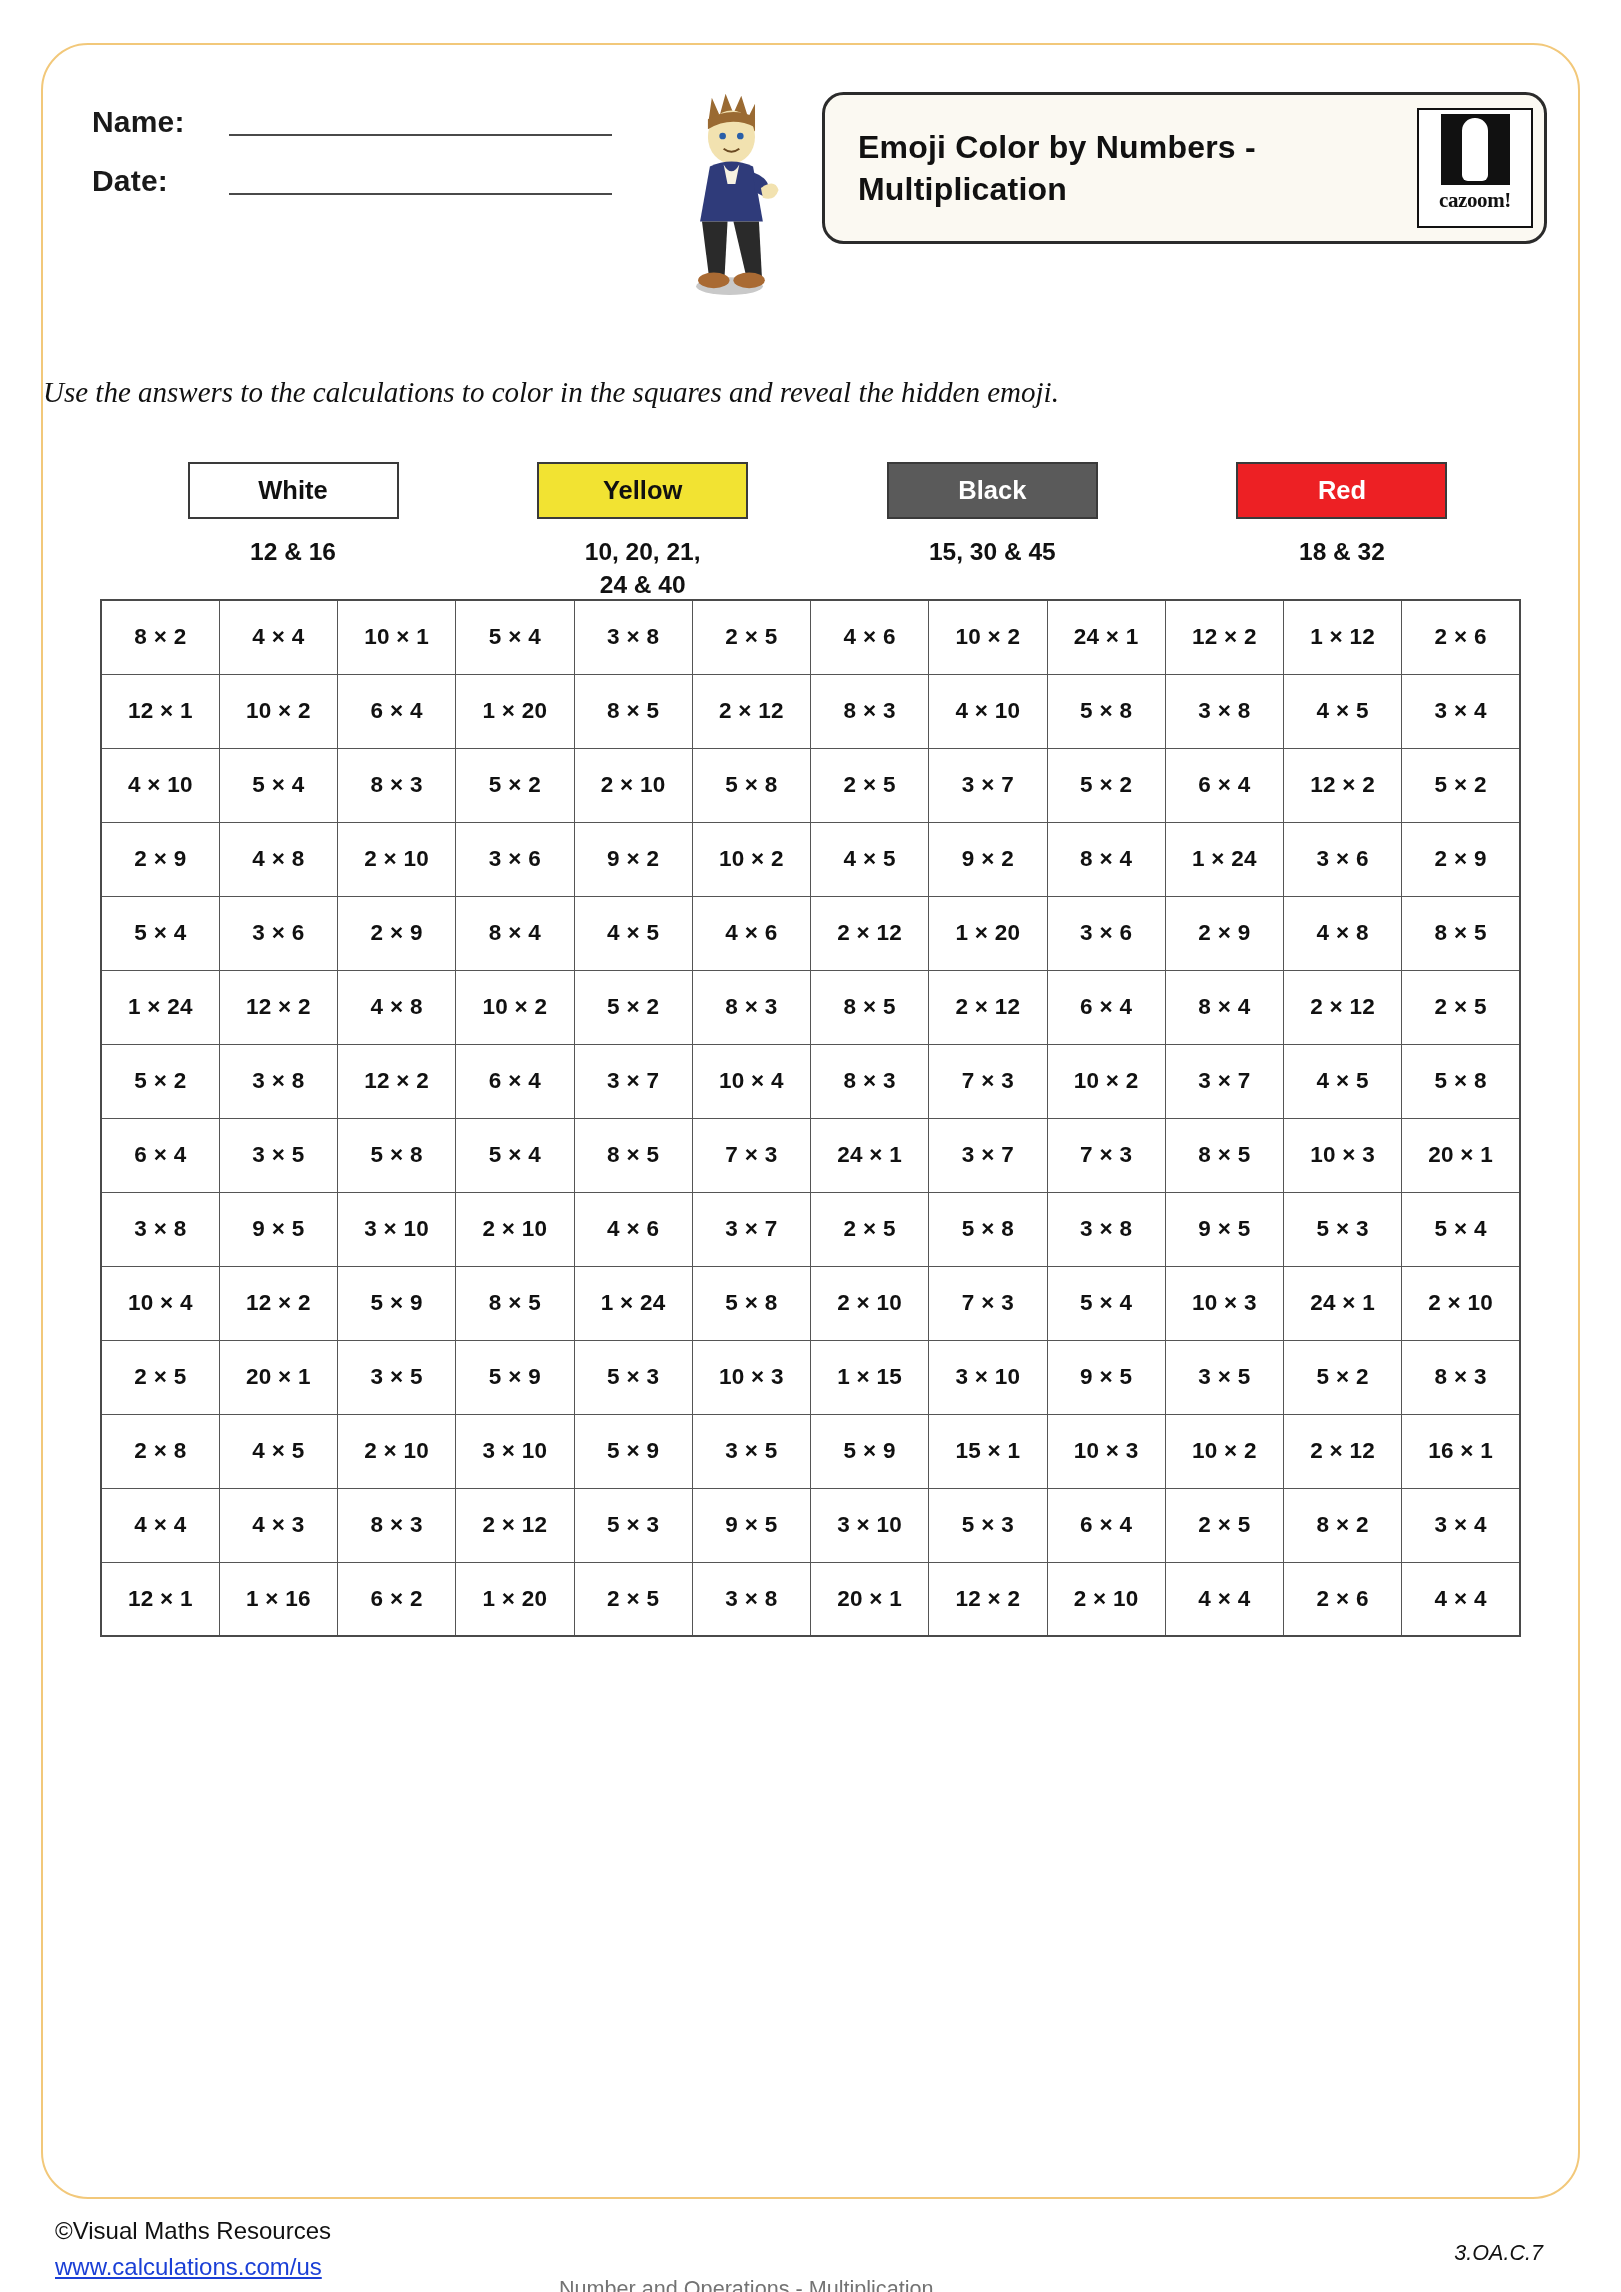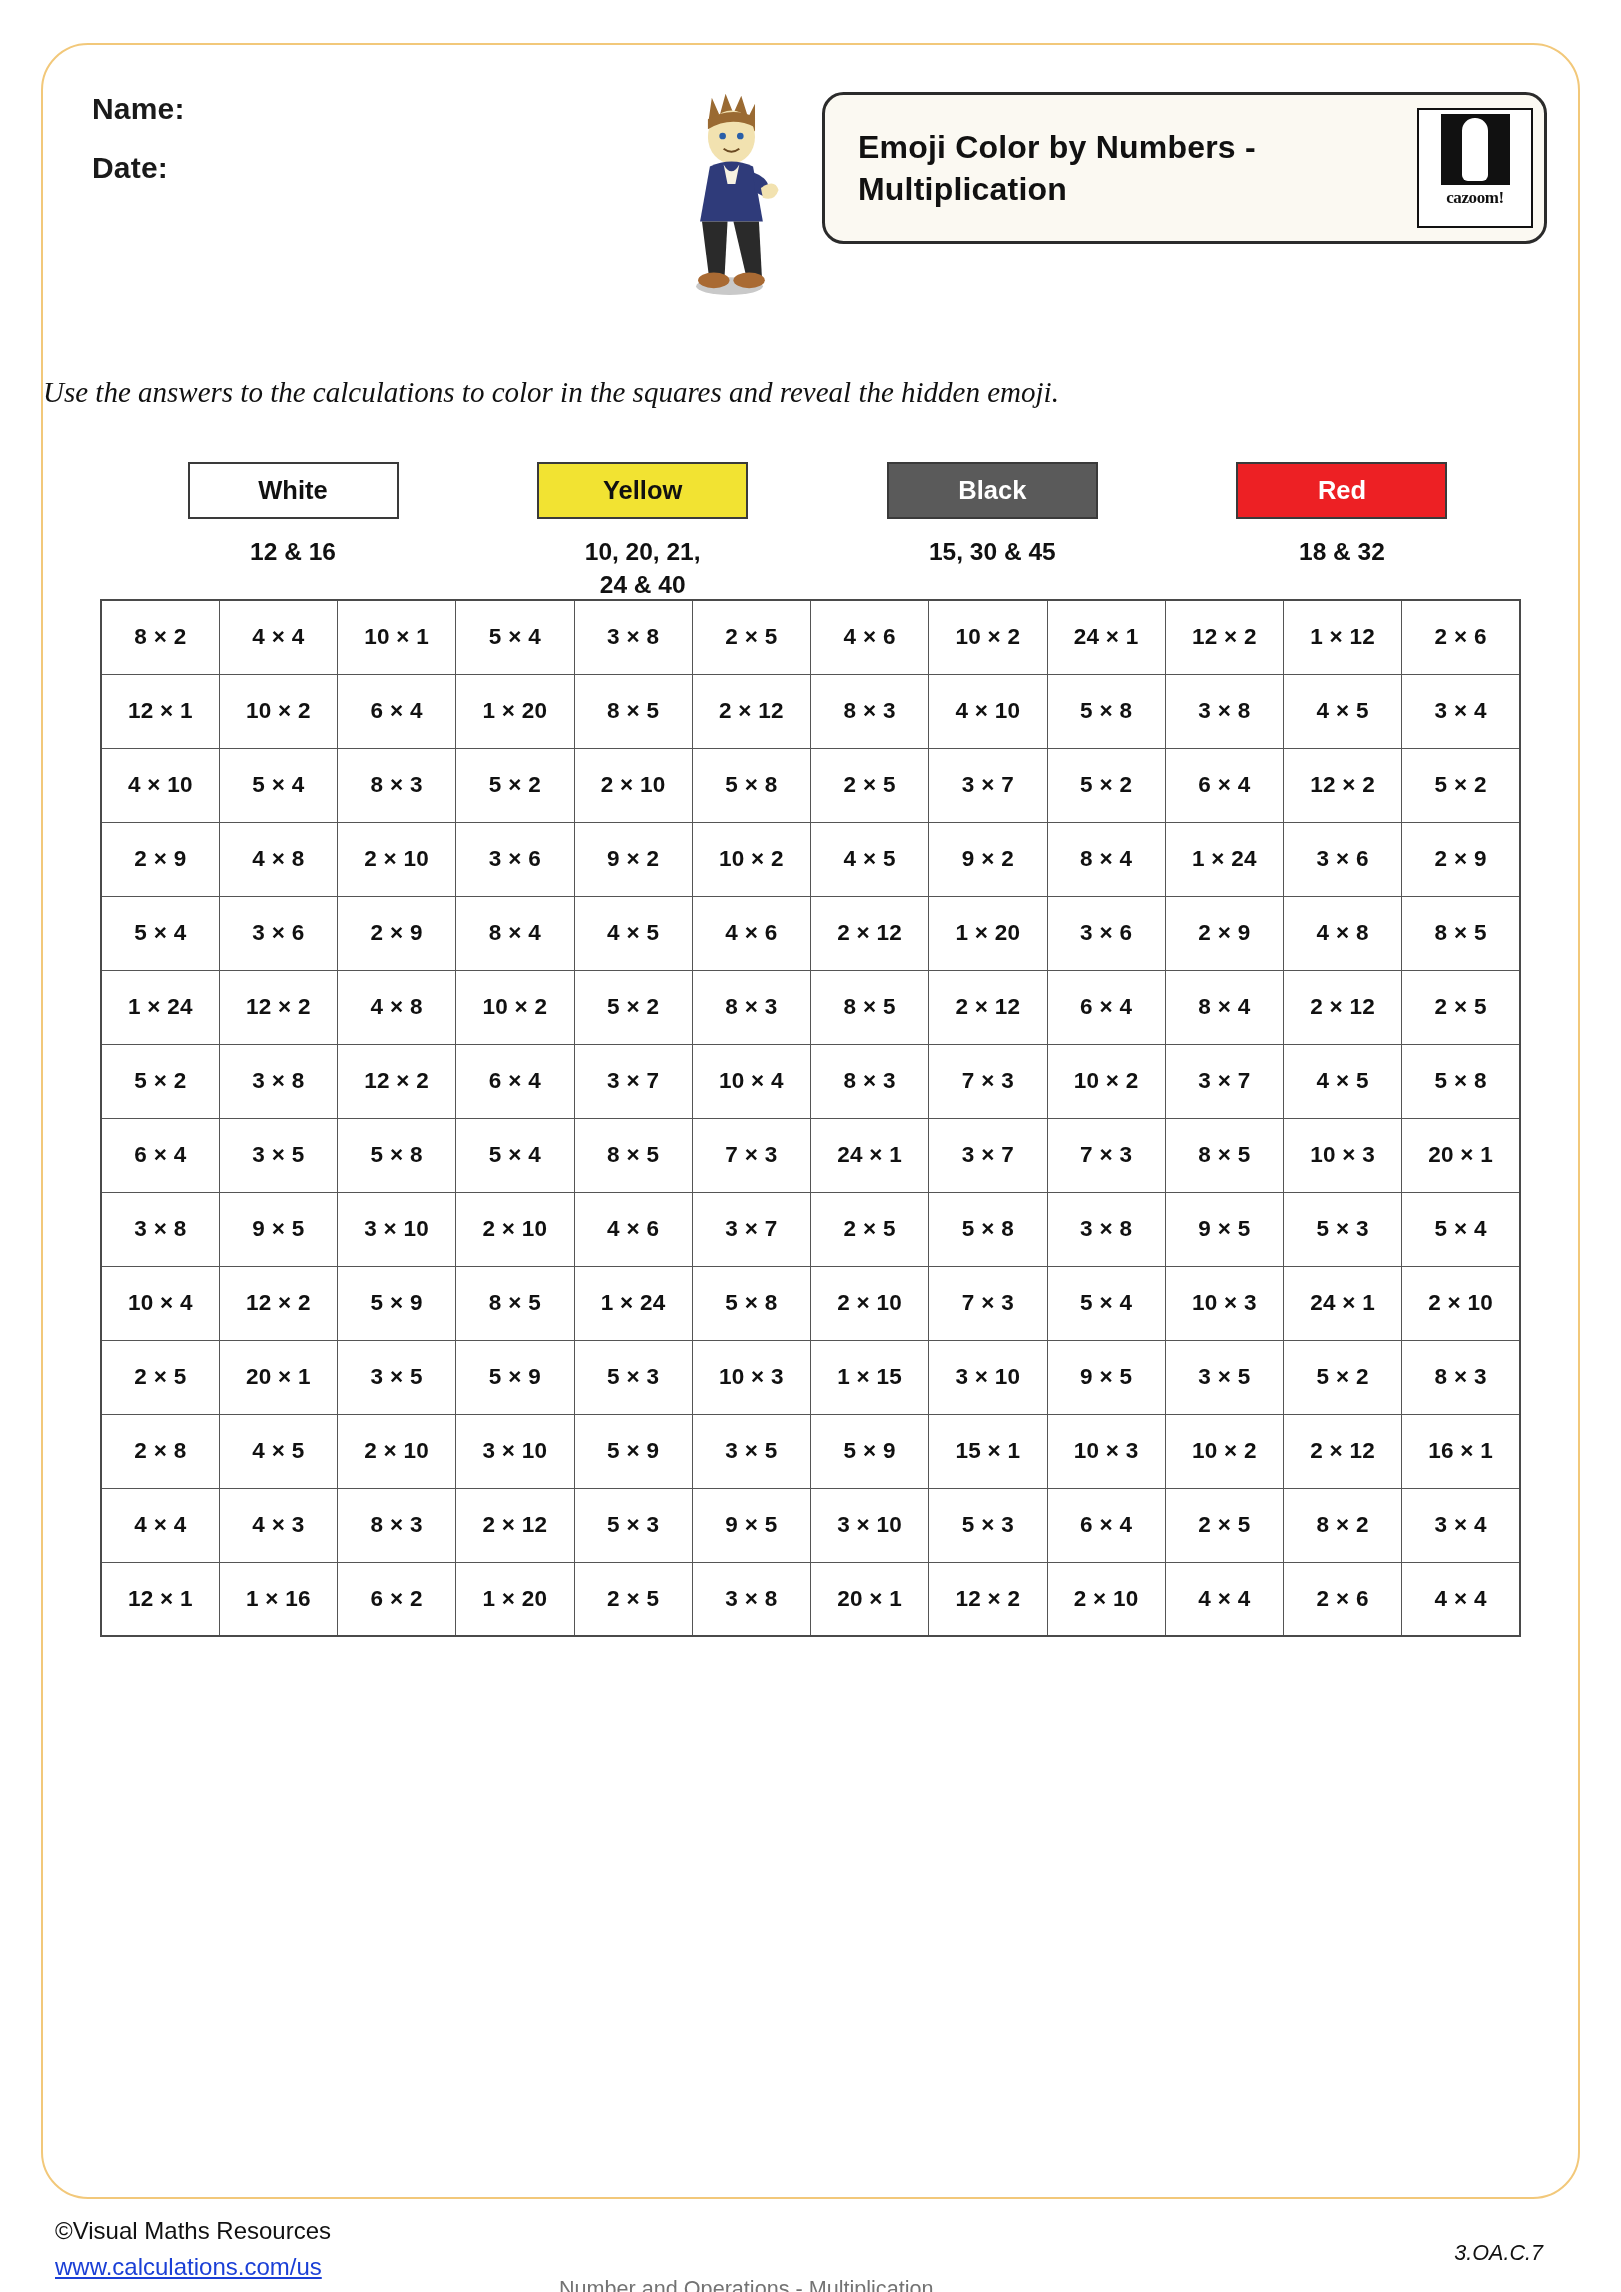--- a/index.html
+++ b/index.html
@@ -34,23 +34,22 @@
   }
 
   #name-date-block {
     position: absolute;
     left: 49px;
     top: 47px;
     width: 549px;
   }
   .field-row {
     display: flex;
-    align-items: flex-start;
+    align-items: center;
     height: 59px;
-    flex-direction: column;
   }
   .field-label {
     font-size: 30px;
     font-weight: bold;
     color: #1a1a1a;
     width: 127px;
     letter-spacing: 0.2px;
   }
   .field-line {
     flex: 1;
@@ -112,21 +111,21 @@
     content: "";
     position: absolute;
     left: 21.6px; top: 3.9px;
     width: 25.5px; height: 63px;
     background: #fff;
     border-radius: 12.7px 12.7px 5.9px 5.9px;
   }
   #logo-word {
     font-family: "Liberation Serif", serif;
     font-weight: bold;
-    font-size: 17px;
+    font-size: 21px;
     color: #111;
     margin-top: 2.9px;
     letter-spacing: -0.4px;
   }
 
   
   #instruction {
     position: absolute;
     left: 0;
     top: 331px;

